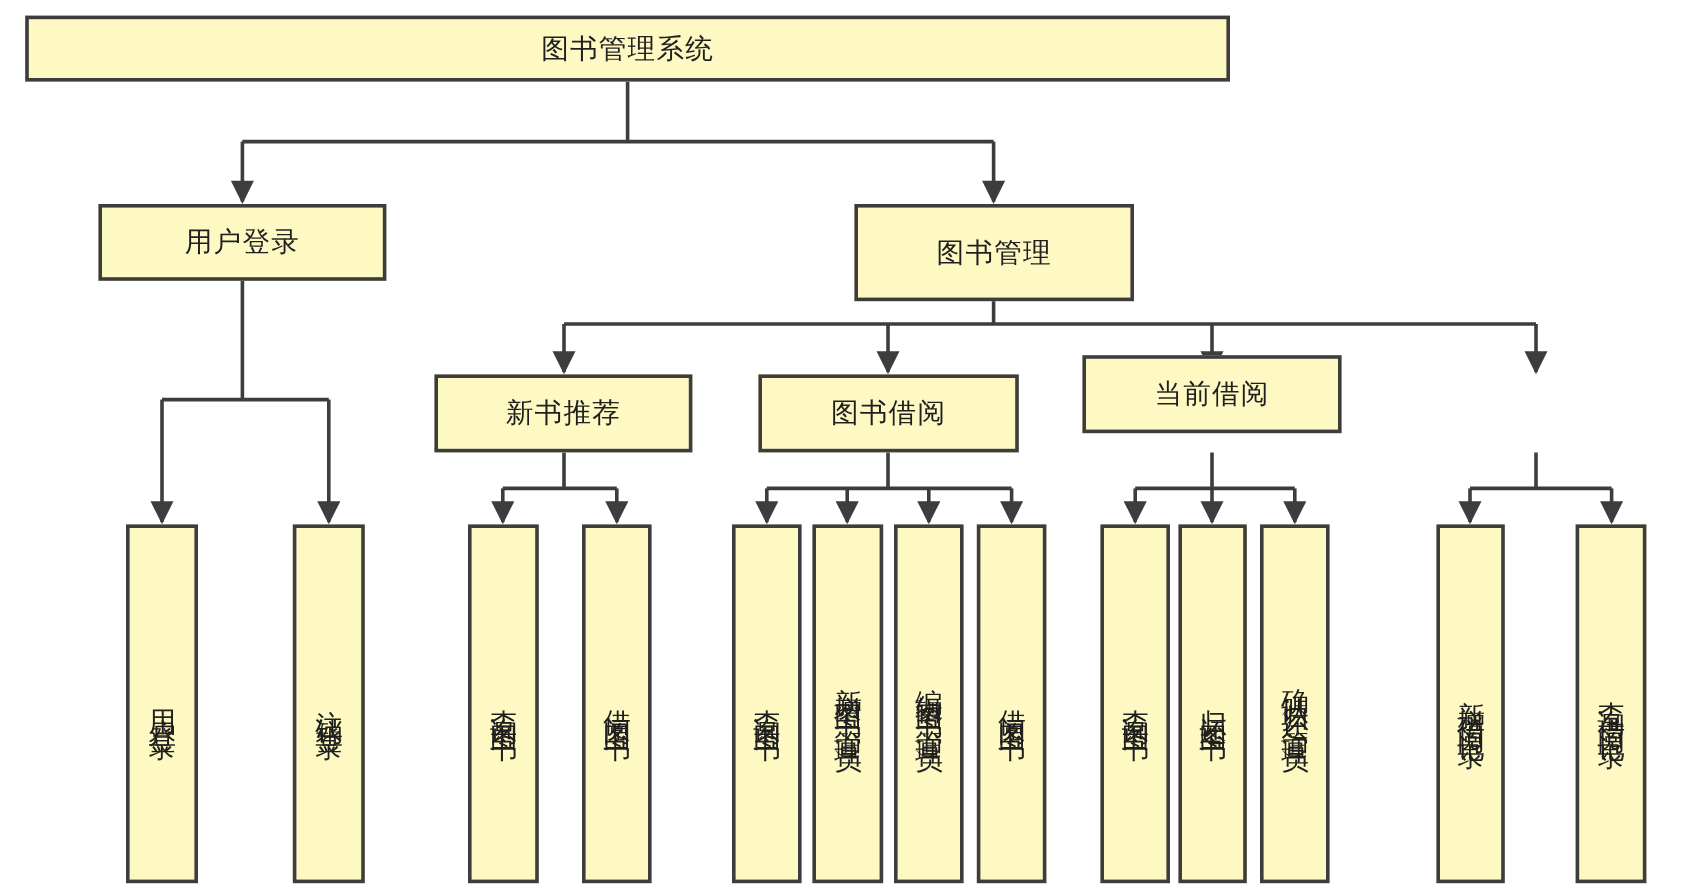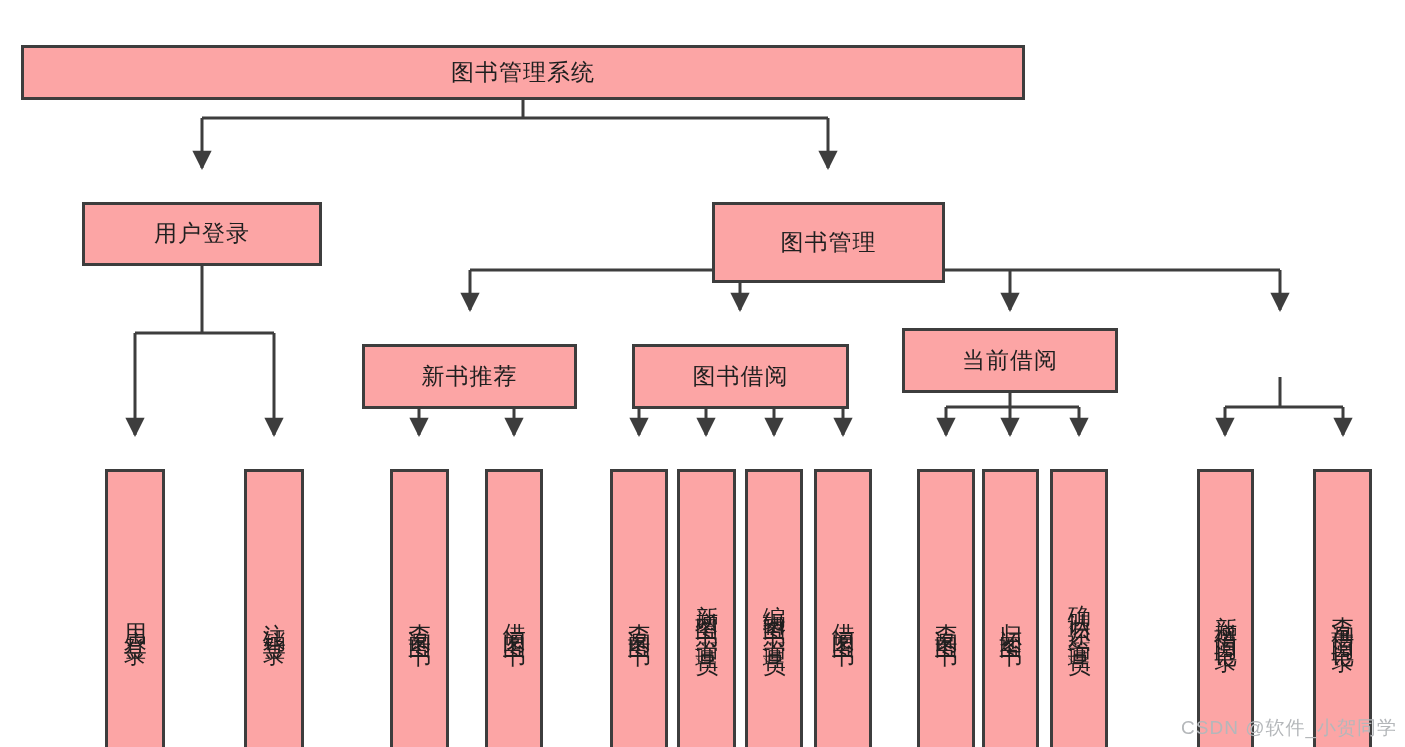--- a/index.html
+++ b/index.html
@@ -17,31 +17,30 @@
   }
   .connectors {
     position: absolute;
     left: 0; top: 0;
     width: 1405px;
     height: 747px;
   }
   .node {
     position: absolute;
     box-sizing: border-box;
-    background: #fca5a5;
+    background: #fef9c3;
     border: 3px solid #3d3d3d;
     display: flex;
     align-items: center;
     justify-content: center;
     color: #1f1f1f;
     font-size: 23px;
     letter-spacing: 1px;
     text-align: left;
     line-height: 1.2;
-    margin-top: 32px;
   }
   .v-node span {
     writing-mode: vertical-rl;
     text-orientation: mixed;
     letter-spacing: 7px;
     white-space: nowrap;
   }
   .watermark {
     position: absolute;
     right: 8px;
@@ -162,15 +161,14 @@
     <span>确认归还（管理员）</span>
   </div>
 
   <div class="node v-node" style="left:1197px; top:437px; width:57px; height:299px;">
     <span>新增借阅记录</span>
   </div>
   <div class="node v-node" style="left:1313px; top:437px; width:59px; height:299px;">
     <span>查询借阅记录</span>
   </div>
 
-  <div class="watermark">CSDN @软件_小贺同学</div>
 
 </div>
 
 </body></html>

